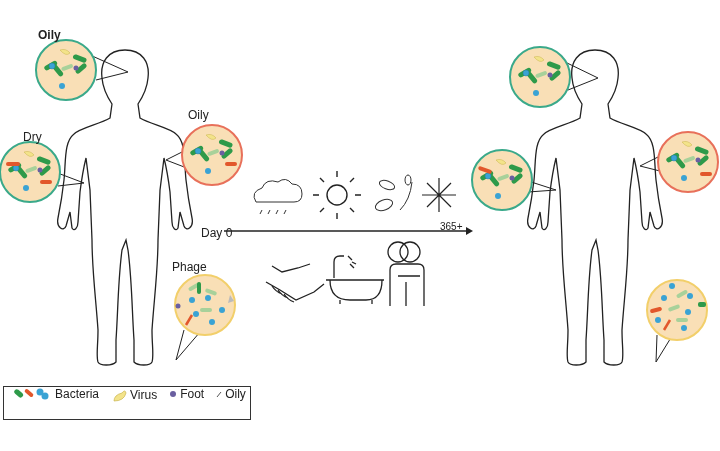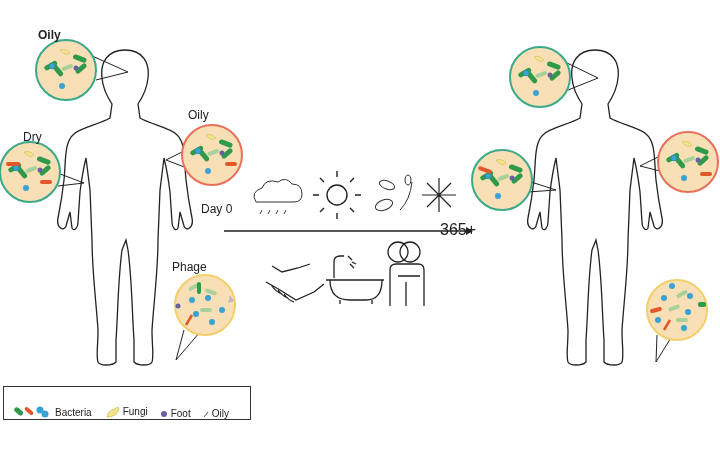--- a/index.html
+++ b/index.html
@@ -1,19 +1,19 @@
 <!DOCTYPE html>
 <html><head>
 <meta charset="utf-8">
 <style>
   html,body{margin:0;padding:0;background:#ffffff;}
   body{width:720px;height:451px;position:relative;overflow:hidden;font-family:"Liberation Sans",sans-serif;color:#222;}
   .lbl{position:absolute;font-size:12px;color:#222;}
   svg{position:absolute;left:0;top:0;}
-  .legend{position:absolute;left:3px;top:386px;width:248px;height:34px;border:1px solid #333;box-sizing:border-box;display:flex;align-items:flex-end;padding-left:10px;gap:6px;font-size:10px;}
+  .legend{position:absolute;left:3px;top:386px;width:248px;height:34px;border:1px solid #333;box-sizing:border-box;display:flex;align-items:flex-start;padding-left:10px;gap:6px;font-size:12px;}
   .legend .it{display:flex;align-items:center;gap:3px;margin-right:6px;}
 </style>
 </head>
 <body>
 
 <svg width="720" height="451" viewBox="0 0 720 451">
   <defs>
     <g id="body">
       <path d="M125 50 C108 50 100 62 102 78 C103 90 108 98 112 104 L110 118 C100 124 80 128 74 134 C64 142 66 160 64 180 C62 198 60 208 58 218 C56 228 64 232 66 226 L70 212 L72 228 C74 232 78 228 78 222 L80 192 C82 176 84 166 86 158 L90 190 L92 240 C92 270 96 300 98 330 C98 346 96 356 98 362 C100 366 112 366 116 362 L116 340 C118 312 118 280 122 250 L126 240 L128 250 C132 280 132 312 134 340 L134 362 C138 366 150 366 152 362 C154 356 152 346 152 330 C154 300 158 270 158 240 L160 190 L164 158 C166 166 168 176 170 192 L172 222 C172 228 176 232 178 228 L180 212 L184 226 C186 232 194 228 192 218 C190 208 188 198 186 180 C184 160 186 142 176 134 C170 128 150 124 140 118 L138 104 C142 98 147 90 148 78 C150 62 142 50 125 50 Z" fill="none" stroke="#222" stroke-width="1.3"></path>
     </g>
@@ -151,38 +151,38 @@
     <circle cx="398" cy="252" r="10"></circle>
     <circle cx="410" cy="252" r="10"></circle>
     <path d="M390 306 v-36 q0 -6 6 -6 h22 q6 0 6 6 v36 M398 276 h22 M406 282 v24"></path>
   </g>
 </svg>
 
 <div class="lbl" style="left:38px;top:28px;font-weight:bold;">Oily</div>
 <div class="lbl" style="left:0px;top:130px;margin-left:23px;">Dry</div>
 <div class="lbl" style="left:188px;top:108px;">Oily</div>
 <div class="lbl" style="left:172px;top:260px;">Phage</div>
-<div class="lbl" style="left:201px;top:202px;">Day 0</div>
-<div class="lbl" style="left:440px;top:221px;font-size:16px;">365+</div>
+<div class="lbl" style="left:201px;top:226px;">Day 0</div>
+<div class="lbl" style="left:440px;top:221px;font-size:10px;">365+</div>
 
 <div class="legend">
   <div class="it">
     <svg width="38" height="14" style="position:static">
       <rect x="0" y="4" width="10" height="5" rx="2.5" fill="#2e9a4a" transform="rotate(40 5 6)"></rect>
       <rect x="10" y="4" width="10" height="4" rx="2" fill="#e2572b" transform="rotate(40 15 6)"></rect>
       <circle cx="26" cy="5" r="3.5" fill="#3aa3d4"></circle>
       <circle cx="31" cy="9" r="3.5" fill="#3aa3d4"></circle>
     </svg>
     <span>Bacteria</span>
   </div>
   <div class="it">
     <svg width="16" height="16" style="position:static">
       <path d="M3 14 q0 -6 8 -8 q3 -4 4 0 q-2 8 -12 8z" fill="#f3e38a" stroke="#c9b44e" stroke-width="0.7"></path>
     </svg>
-    <span>Fungi</span>
+    <span>Virus</span>
   </div>
   <div class="it">
     <svg width="8" height="8" style="position:static">
       <circle cx="4" cy="4" r="3" fill="#6a5fa0"></circle>
     </svg>
     <span>Foot</span>
   </div>
   <div class="it">
     <svg width="6" height="8" style="position:static">
       <path d="M1 7 l4 -5" stroke="#555" stroke-width="1"></path>

